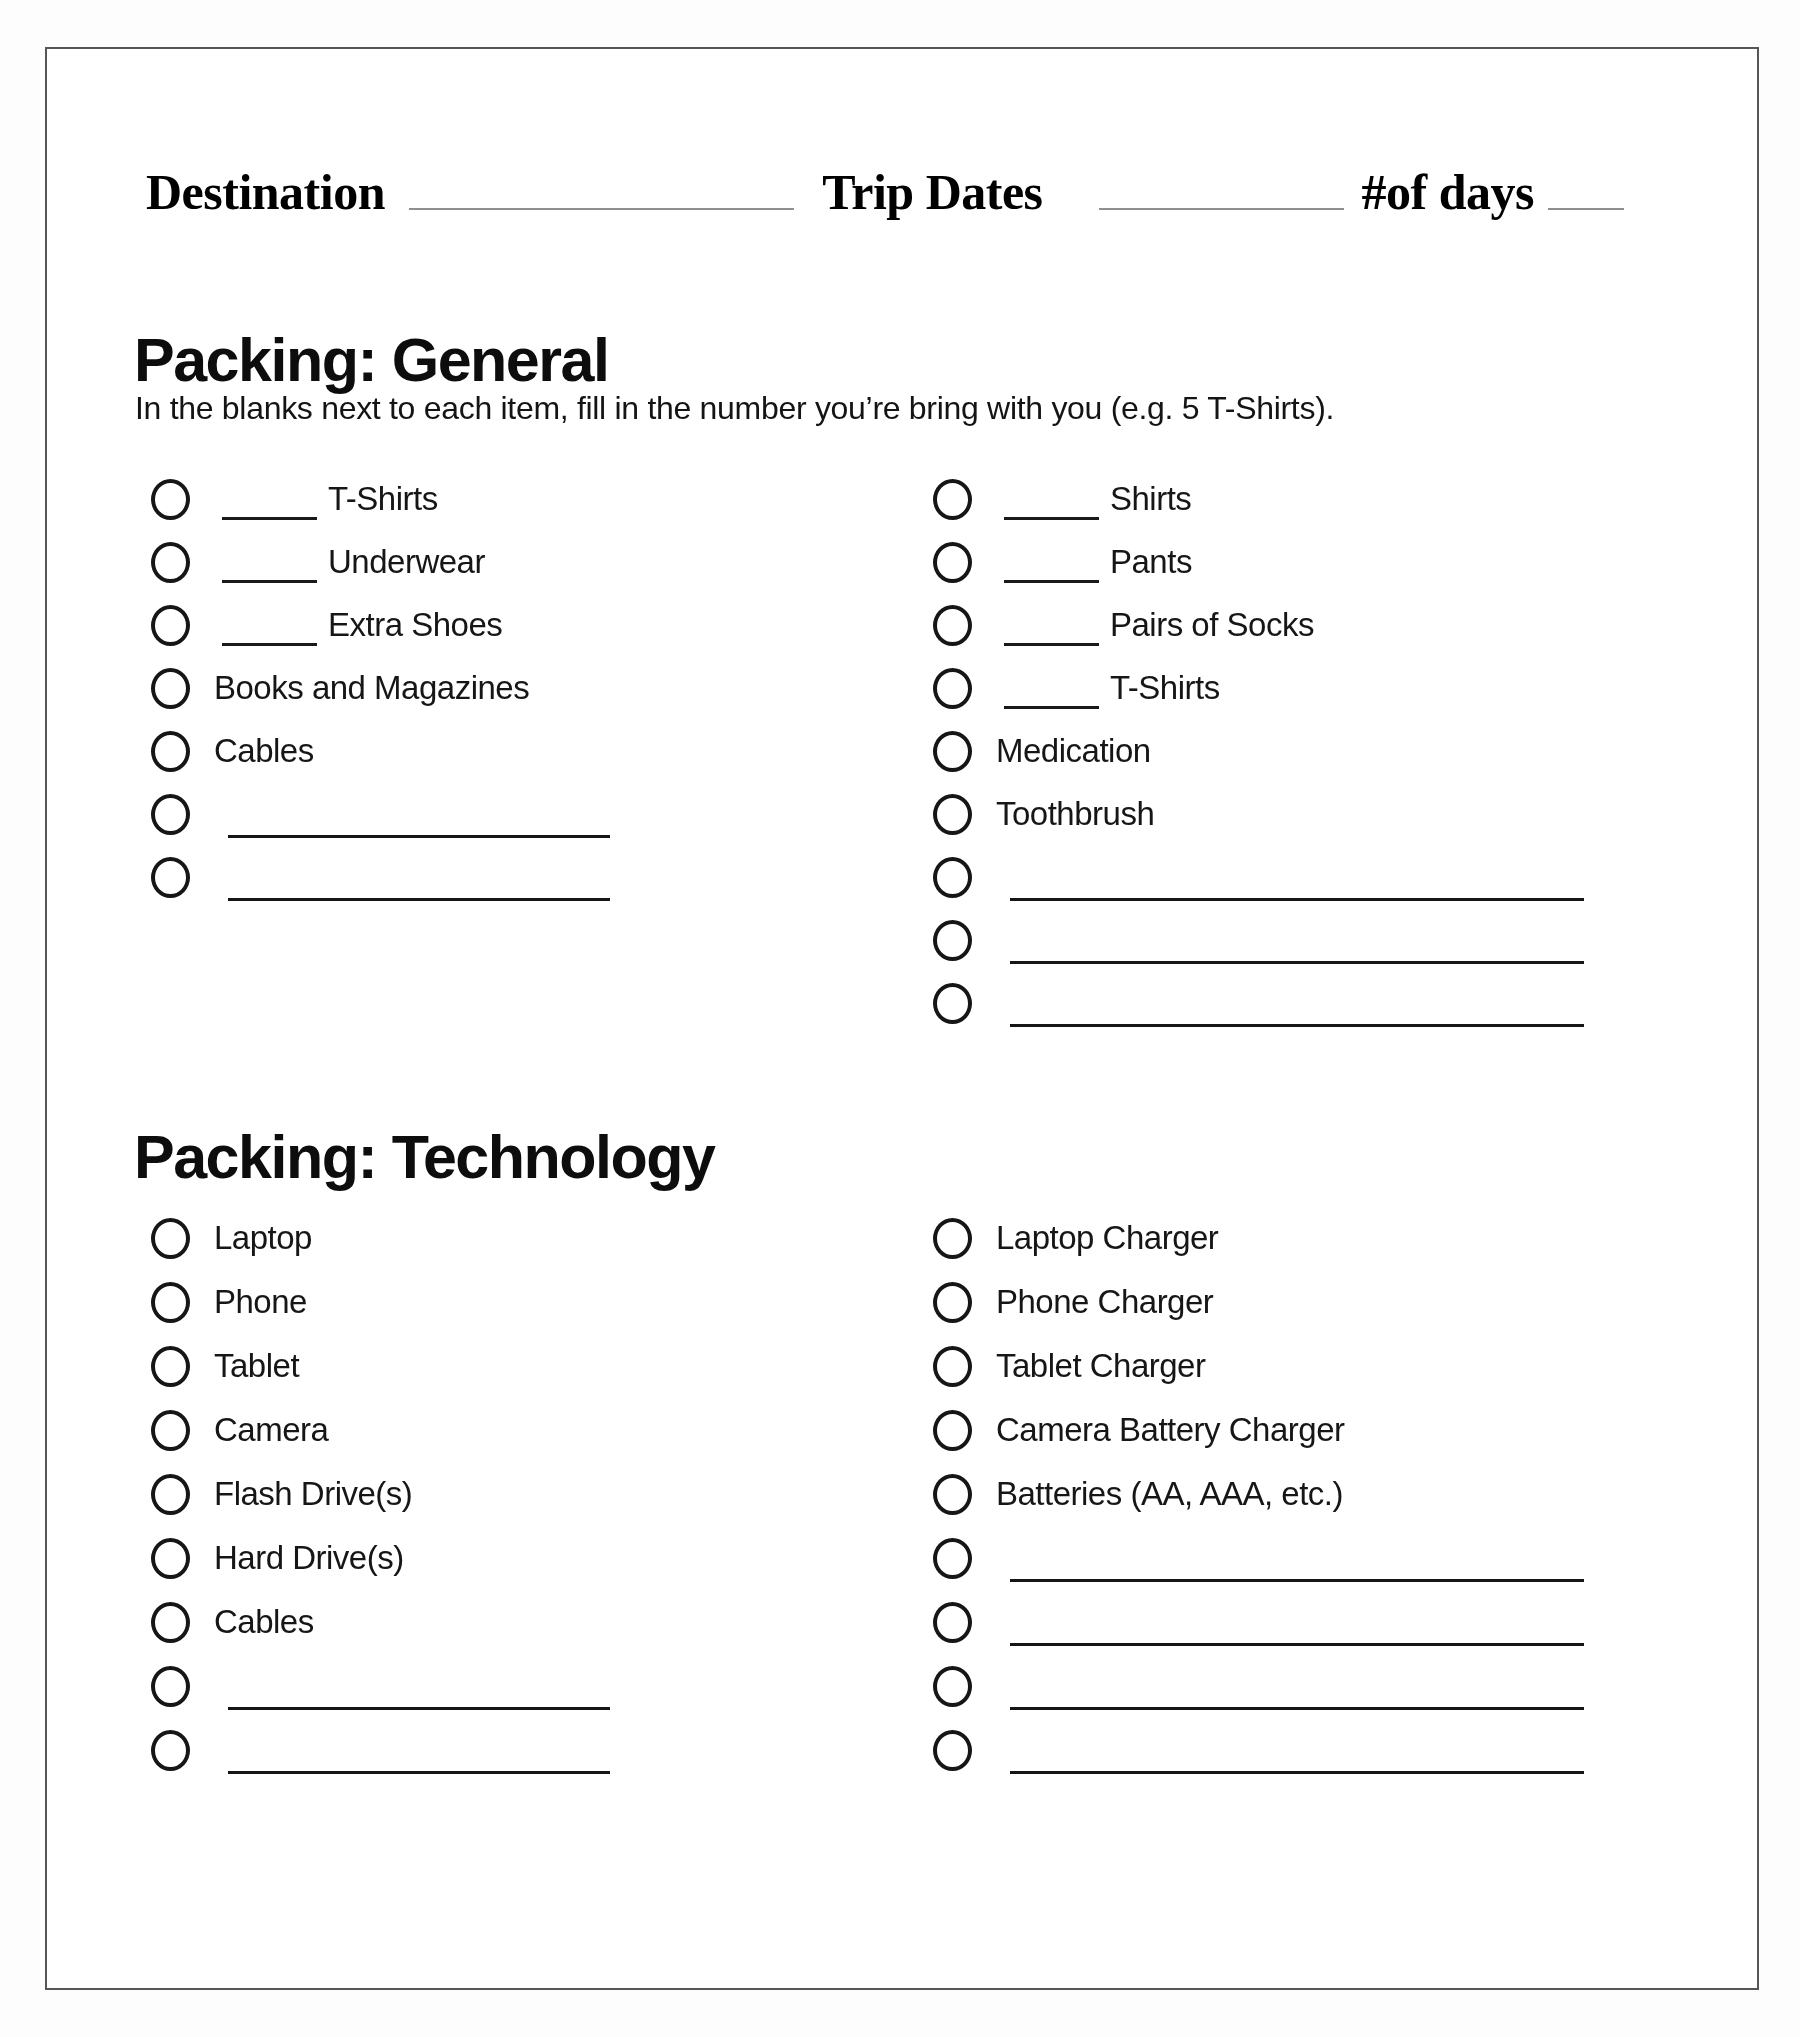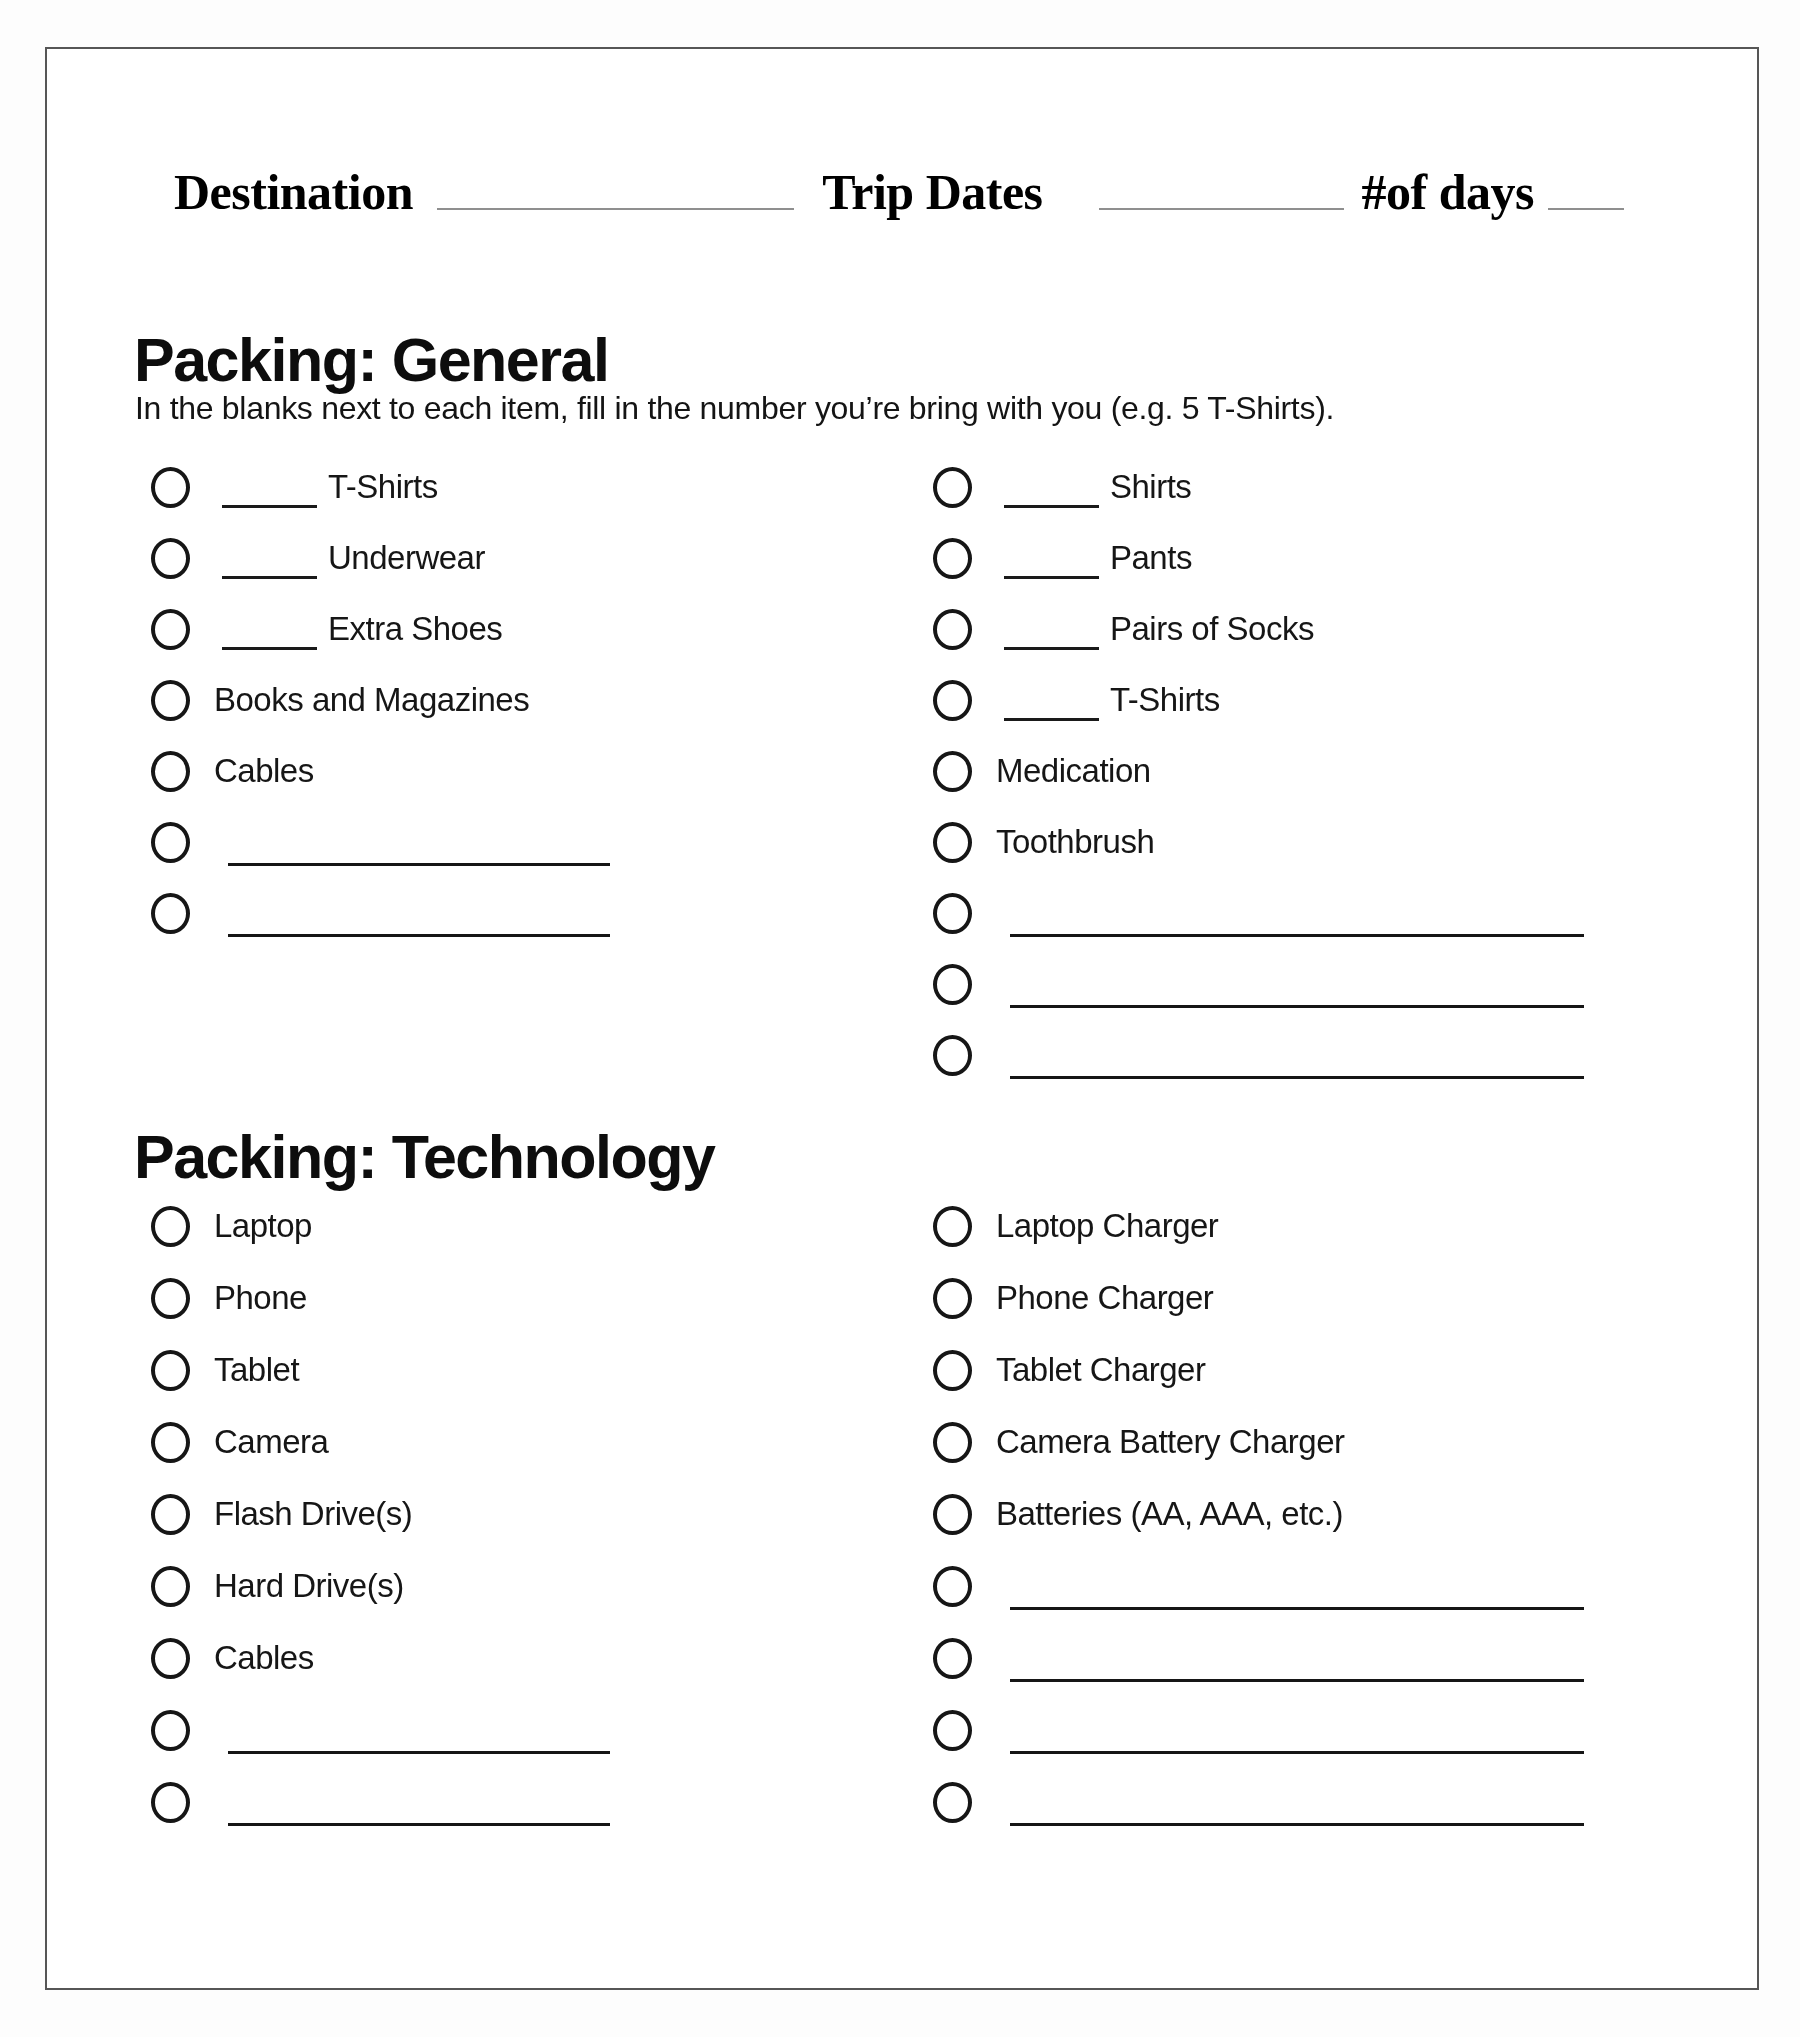--- a/index.html
+++ b/index.html
@@ -20,21 +20,21 @@
   }
 
   
   .header-row {
     position: absolute;
     left: 146px; top: 165px; right: 177px; height: 52px;
     display: flex; align-items: flex-end;
     font-family: "Liberation Serif", serif;
     font-weight: 700; font-size: 50px; color: #000;
   }
-  .h-label { line-height: 1; white-space: nowrap; letter-spacing: -0.5px; margin-left: 28px; }
+  .h-label { line-height: 1; white-space: nowrap; letter-spacing: -0.5px; }
   .h-line { border-bottom: 2px solid #8f8f8f; margin-bottom: 7px; height: 0; }
   .h-line-1 { flex: 1; margin-left: 24px; }
   .h-label-2 { margin-left: 28px; }
   .h-line-2 { width: 245px; margin-left: 56px; }
   .h-label-3 { margin-left: 18px; text-align: center; }
   .h-line-3 { width: 76px; margin-left: 14px; }
 
   
   .section-title {
     position: absolute; left: 134px;
@@ -46,21 +46,21 @@
   .subtitle {
     position: absolute; left: 135px; top: 390px;
     font-size: 32px; letter-spacing: -0.3px; color: #141414;
     white-space: nowrap;
   }
 
   
   .cols { position: absolute; left: 0; width: 100%; }
   #cols-general { top: 456px;  height: 572px; }
   #cols-tech    { top: 1194px; height: 581px; }
-  .col { position: absolute; top: 0; display: flex; flex-direction: column; gap: 8px; }
+  .col { position: absolute; top: 12px; display: flex; flex-direction: column; }
   .col-left  { left: 151px; width: 459px; }
   .col-right { left: 933px; width: 651px; }
   #cols-general .row { height: 63px; }
   #cols-tech    .row { height: 64px; }
   .row { display: flex; align-items: center; }
   .circle {
     width: 31px; height: 33px;
     border: 4px solid #161616; border-radius: 50%;
     flex: 0 0 auto; background: transparent;
   }

